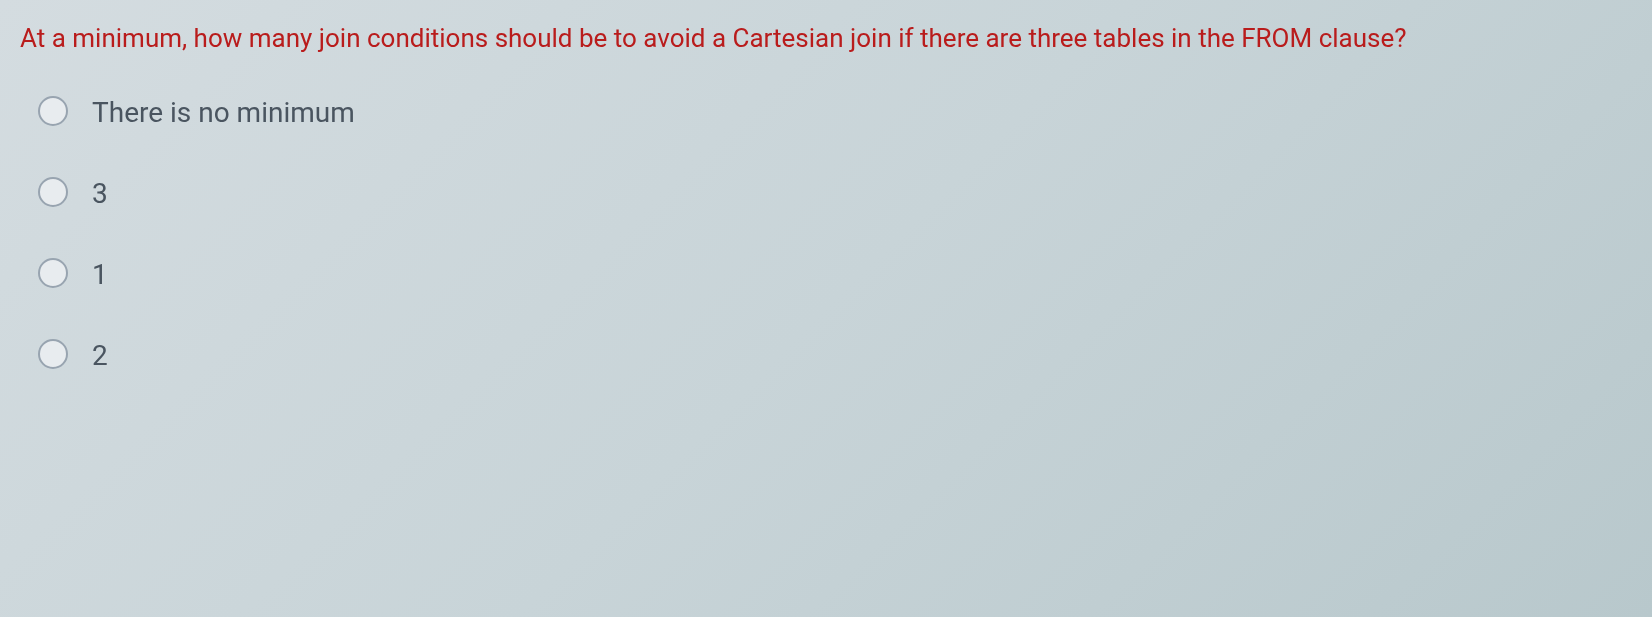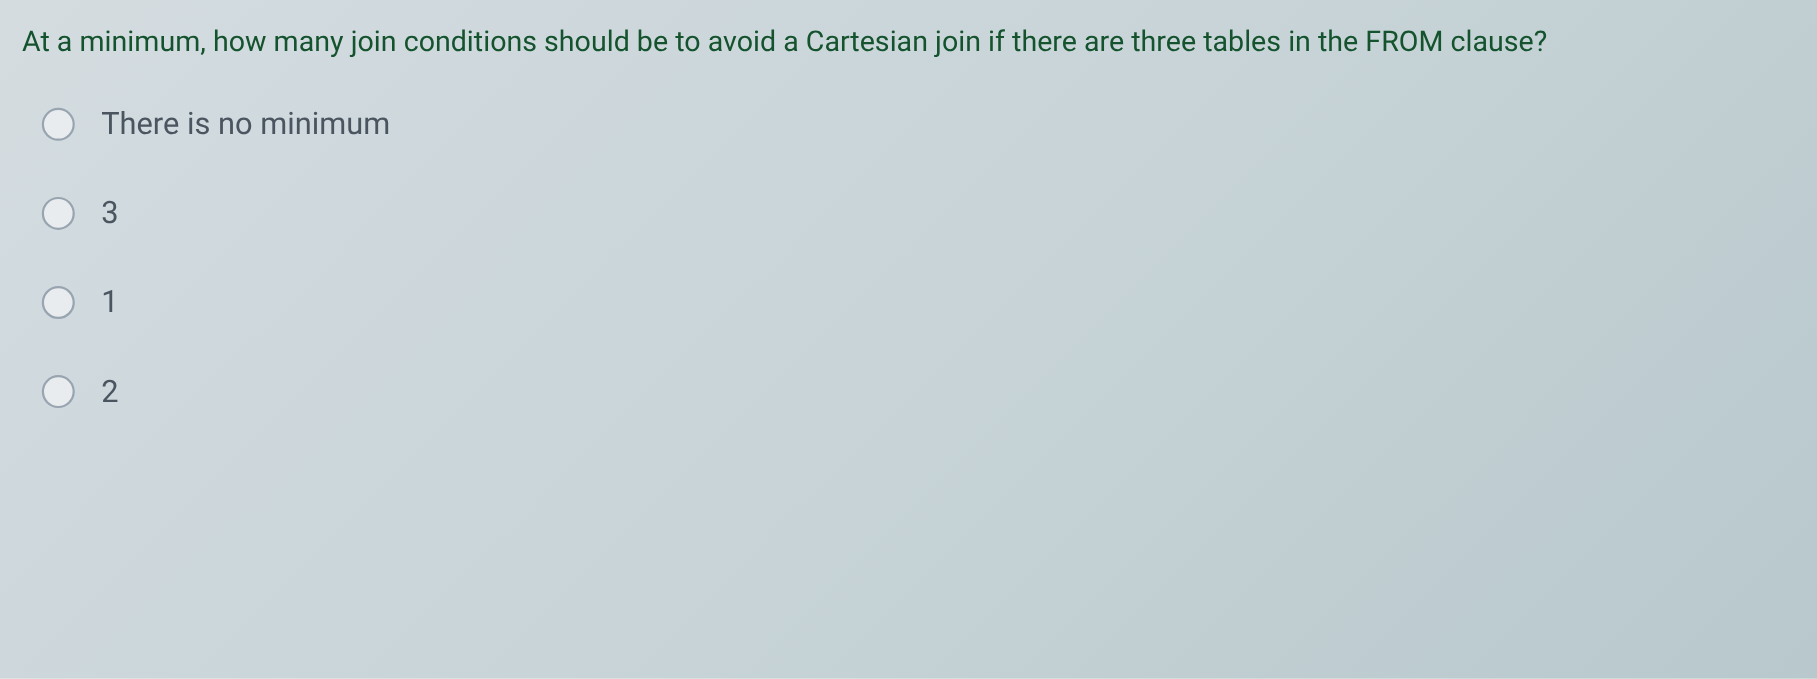--- a/index.html
+++ b/index.html
@@ -11,34 +11,34 @@
       font-family: -apple-system, BlinkMacSystemFont, "Segoe UI", Roboto, Helvetica, Arial, sans-serif;
       background: linear-gradient(135deg, #d4dce0 0%, #c8d4d8 50%, #b8c8cc 100%);
       width: 1652px;
       height: 617px;
       padding: 20px 20px 0 20px;
       color: #4a5560;
       overflow: hidden;
     }
     .question-text {
       font-size: 26px;
-      color: #14532d;
+      color: #b91c1c;
       margin-bottom: 40px;
       line-height: 1.4;
       font-weight: 400;
     }
     .options {
       display: flex;
       flex-direction: column;
       gap: 48px;
       padding-left: 18px;
     }
     .option {
       display: flex;
-      align-items: center;
+      align-items: flex-start;
       gap: 24px;
       cursor: pointer;
     }
     .radio {
       width: 30px;
       height: 30px;
       border: 2px solid #98a4b0;
       border-radius: 50%;
       background: #e8ecef;
       flex-shrink: 0;

